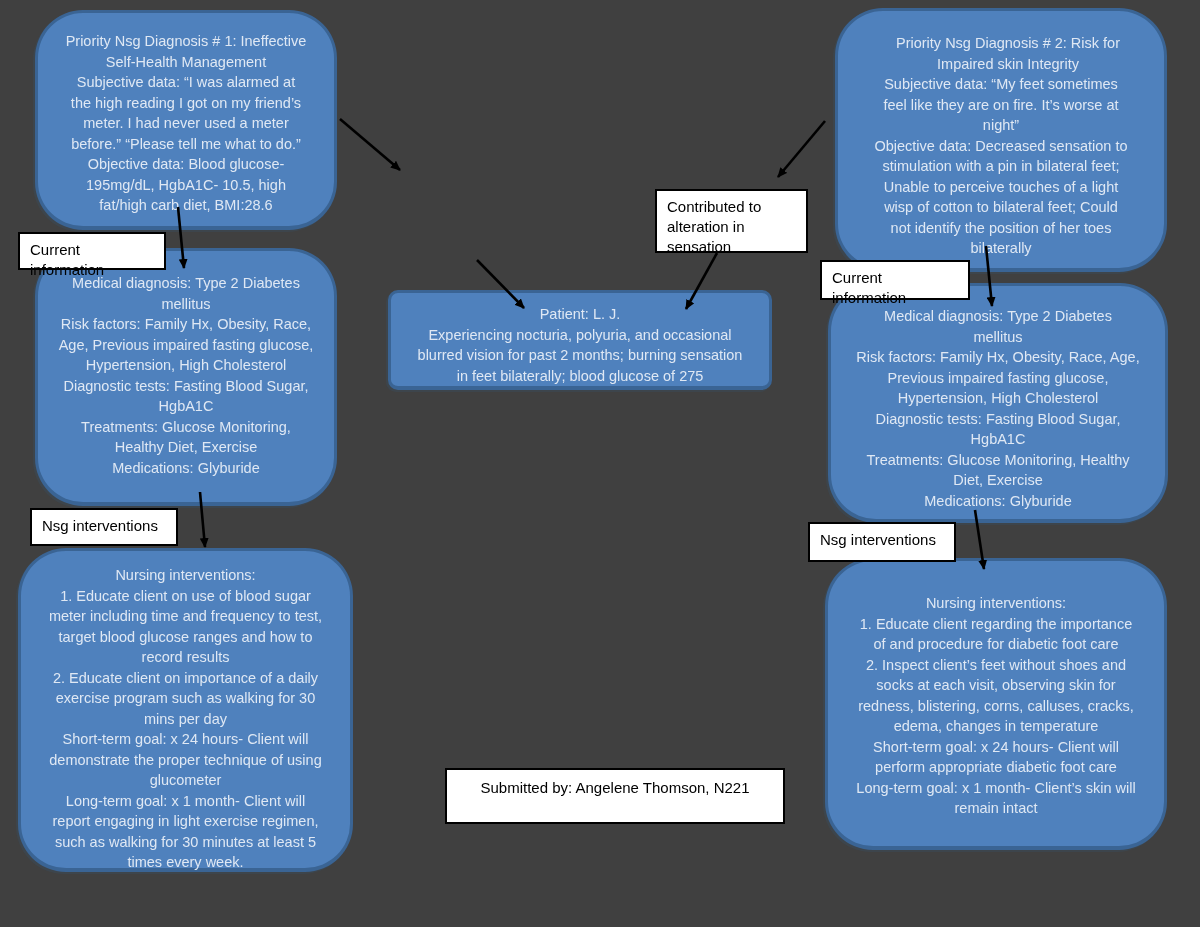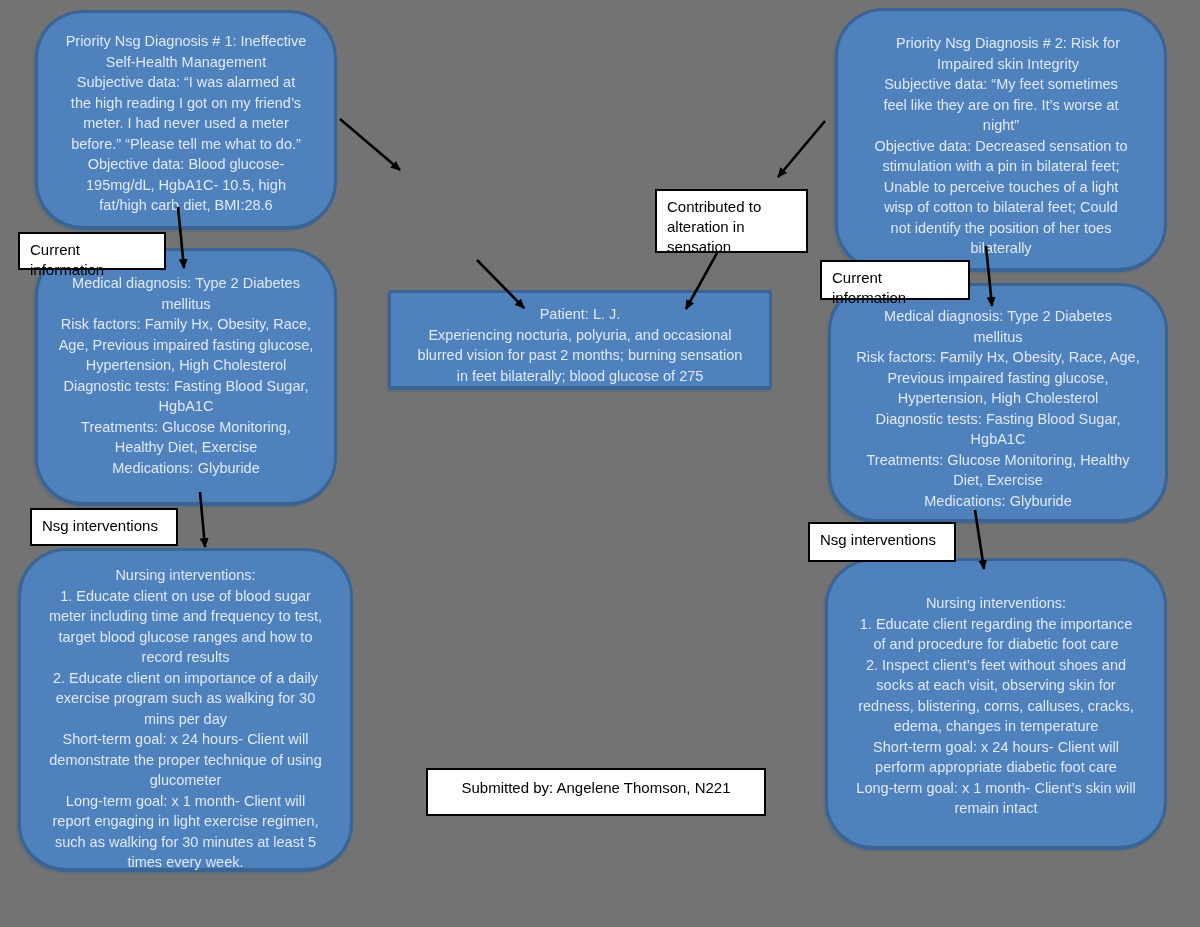--- a/index.html
+++ b/index.html
@@ -5,21 +5,21 @@
   html, body {
     margin: 0;
     padding: 0;
     background: #ffffff;
     font-family: "Liberation Sans", sans-serif;
   }
   .canvas {
     position: relative;
     width: 1200px;
     height: 927px;
-    background: #737373;
+    background: #404040;
     overflow: hidden;
   }
   
   .bluebox {
     position: absolute;
     background: #4F81BD;
     border: 3px solid #3A6494;
     border-bottom-width: 4px;
     box-sizing: border-box;
     color: #DFE8F4;
@@ -27,21 +27,21 @@
     line-height: 20.5px;
     box-shadow: -2px 2px 0 #33597f33;
   }
   .btext {
     white-space: pre-line;
     text-align: center;
     padding: 0 6px;
   }
   .btext.left { text-align: center; padding-left: 20px; }
   .round-lg { border-radius: 48px; }
-  .round-md { border-radius: 3px; }
+  .round-md { border-radius: 10px; }
 
   
   .labelbox {
     position: absolute;
     background: #ffffff;
     border: 2.5px solid #000000;
     box-sizing: border-box;
     color: #000000;
     font-size: 15px;
     line-height: 20px;
@@ -63,21 +63,21 @@
   #box-int-l   { left: 18px;  top: 548px; width: 335px; height: 324px; padding-top: 14px; }
   #box-int-r   { left: 825px; top: 558px; width: 342px; height: 292px; padding-top: 32px; }
 
   
   #lbl-related     { left: 380px; top: 187px; width: 158px; height: 66px; }
   #lbl-contributed { left: 655px; top: 189px; width: 153px; height: 64px; }
   #lbl-cur-l       { left: 18px;  top: 232px; width: 148px; height: 38px; }
   #lbl-cur-r       { left: 820px; top: 260px; width: 150px; height: 40px; }
   #lbl-nsg-l       { left: 30px;  top: 508px; width: 148px; height: 38px; }
   #lbl-nsg-r       { left: 808px; top: 522px; width: 148px; height: 40px; }
-  #lbl-submitted   { left: 426px; top: 768px; width: 340px; height: 48px; }
+  #lbl-submitted   { left: 445px; top: 768px; width: 340px; height: 56px; }
   #lbl-submitted .ltext { padding-top: 8px; }
 
   svg.arrows {
     position: absolute;
     left: 0; top: 0;
     width: 1200px; height: 927px;
     z-index: 4;
     pointer-events: none;
   }
   svg.arrows line {

